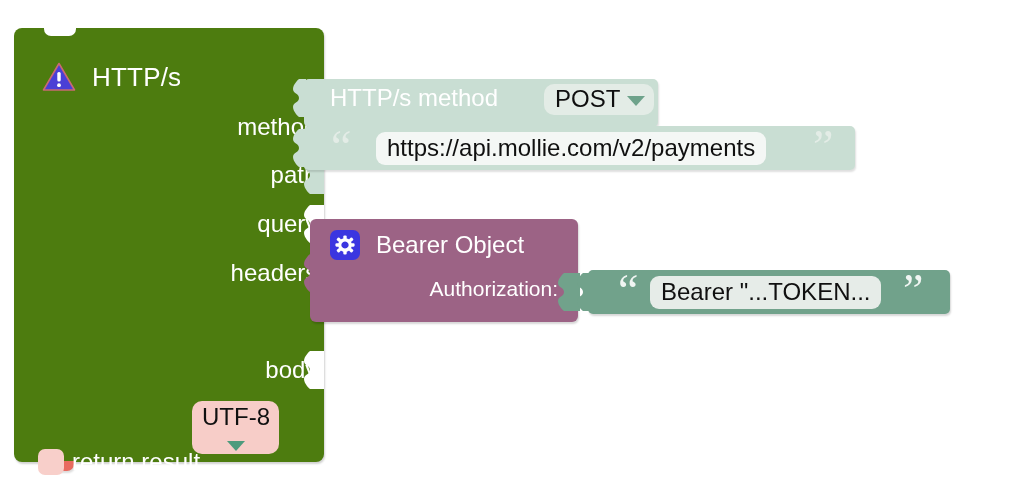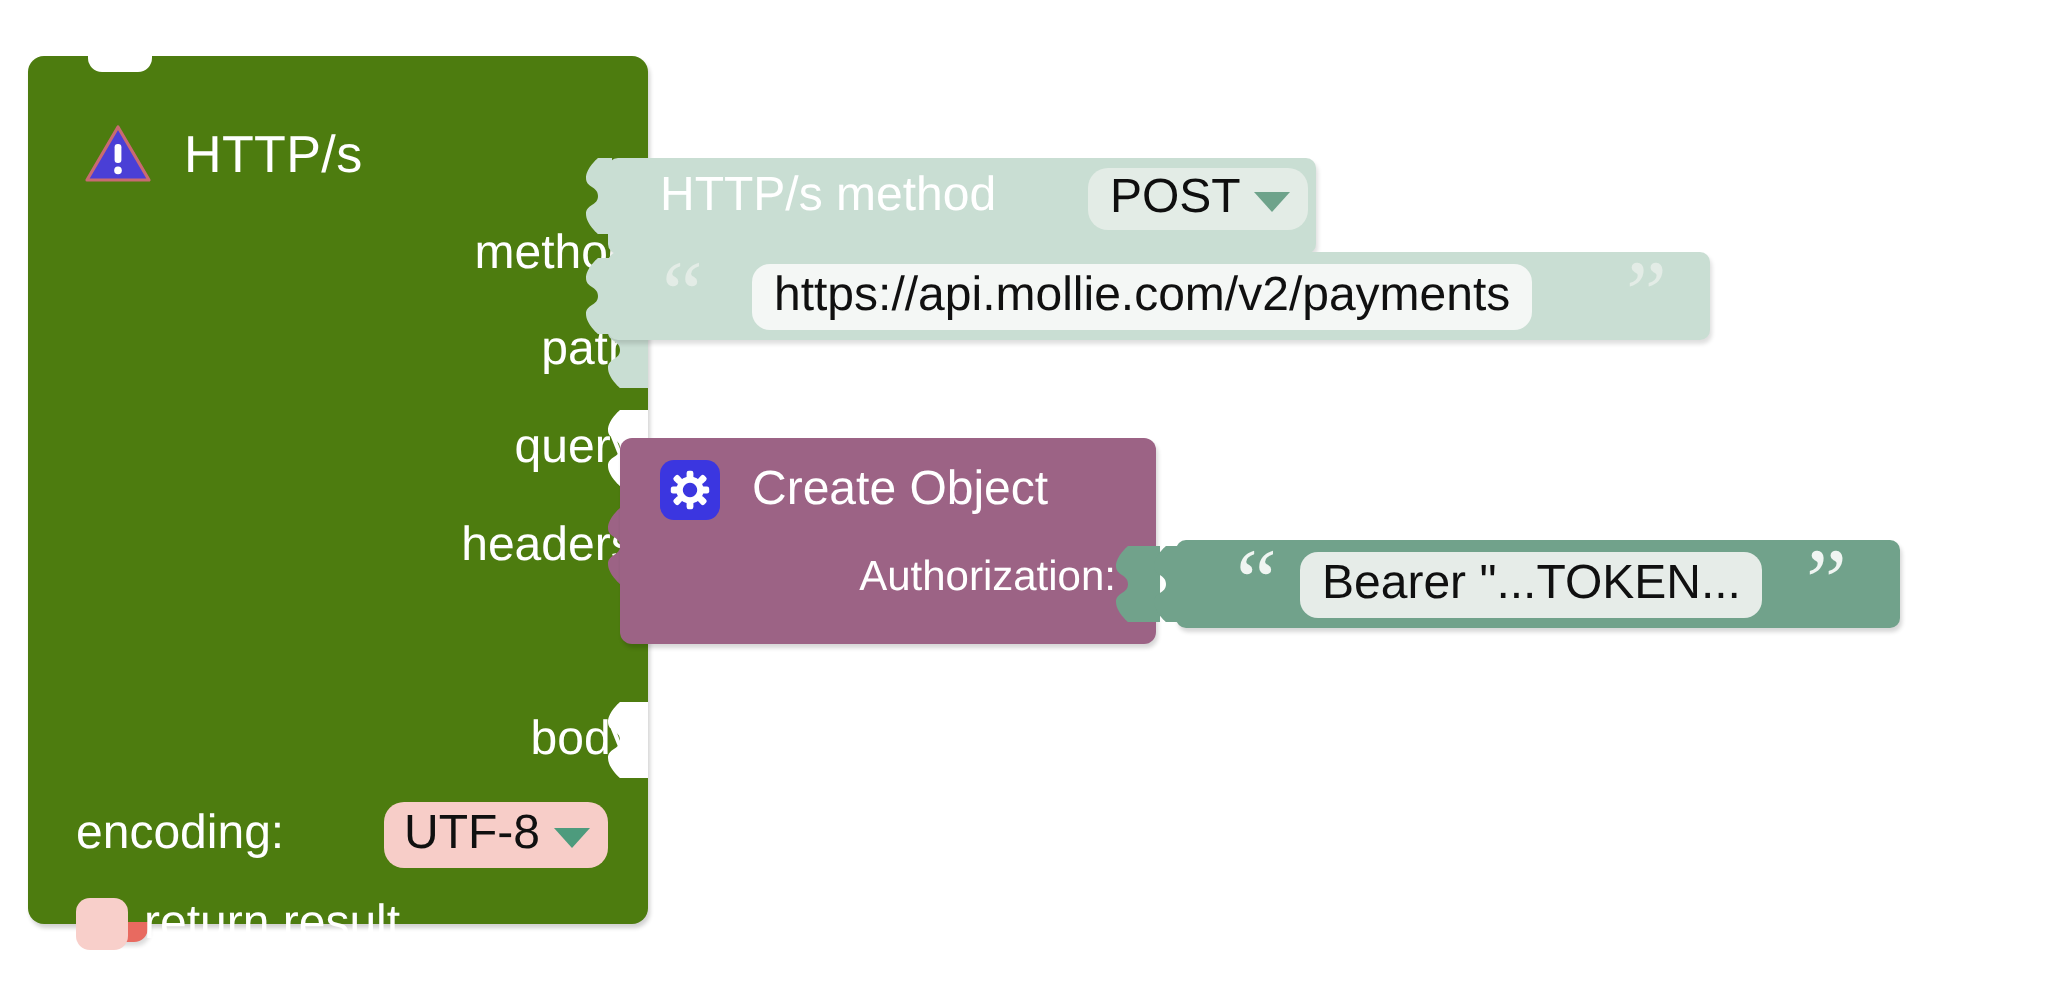--- a/index.html
+++ b/index.html
@@ -112,21 +112,21 @@
     align-items: center;
     gap: 7px;
     background: #f7cdc8;
     border-radius: 10px;
     padding: 2px 9px 3px 10px;
     font-size: 24px;
     color: #101010;
     white-space: nowrap;
     margin-left: 12px;
   }
-  #encoding-dropdown { left: 166px; top: 373px; }
+  #encoding-dropdown { left: 166px; top: 373px; flex-direction: column; }
   .caret {
     width: 0; height: 0;
     border-left: 9px solid transparent;
     border-right: 9px solid transparent;
     border-top: 10px solid #4d9b7d;
     margin-top: 3px;
   }
 
   
   .checkbox {
@@ -312,21 +312,20 @@
       </svg>
     </div>
 
     <div class="row-label" style="top:328px;">body:</div>
     <div class="socket" style="top:323px;">
       <svg width="20" height="38" viewBox="0 0 20 38">
         <path d="M20 0 H6 C6 0 0 5 0 10 C0 15 6 14 6 19 C6 24 0 23 0 28 C0 33 6 38 6 38 H20 Z" fill="#ffffff"></path>
       </svg>
     </div>
 
-    <div class="encoding-label">encoding:</div>
     <div class="dropdown-pill" id="encoding-dropdown">
       <span>UTF-8</span>
       <span class="caret"></span>
     </div>
 
     <div class="checkbox"></div>
     <div class="return-label">return result</div>
   </div>
 
   <div class="green-block" id="method-block">
@@ -362,21 +361,21 @@
           <rect x="13.3" y="20.4" width="3.4" height="4.2" rx="1.1"></rect>
           <rect x="5.4" y="13.3" width="4.2" height="3.4" rx="1.1"></rect>
           <rect x="20.4" y="13.3" width="4.2" height="3.4" rx="1.1"></rect>
           <rect x="7.2" y="7.6" width="3.4" height="4.2" rx="1.1" transform="rotate(-45 8.9 9.7)"></rect>
           <rect x="19.4" y="18.2" width="3.4" height="4.2" rx="1.1" transform="rotate(-45 21.1 20.3)"></rect>
           <rect x="19.4" y="7.6" width="3.4" height="4.2" rx="1.1" transform="rotate(45 21.1 9.7)"></rect>
           <rect x="7.2" y="18.2" width="3.4" height="4.2" rx="1.1" transform="rotate(45 8.9 20.3)"></rect>
         </g>
       </svg>
     </div>
-    <div id="create-object-title">Create Object</div>
+    <div id="create-object-title">Bearer Object</div>
     <div id="authorization-label">Authorization:</div>
     <div id="authorization-socket">
       <svg width="22" height="38" viewBox="0 0 22 38">
         <path d="M22 0 H6 C6 0 0 5 0 10 C0 15 6 14 6 19 C6 24 0 23 0 28 C0 33 6 38 6 38 H22 Z" fill="#71a28b"></path>
       </svg>
     </div>
   </div>
 
   <div id="bearer-block">
     <div class="plug" style="top:3px;">

